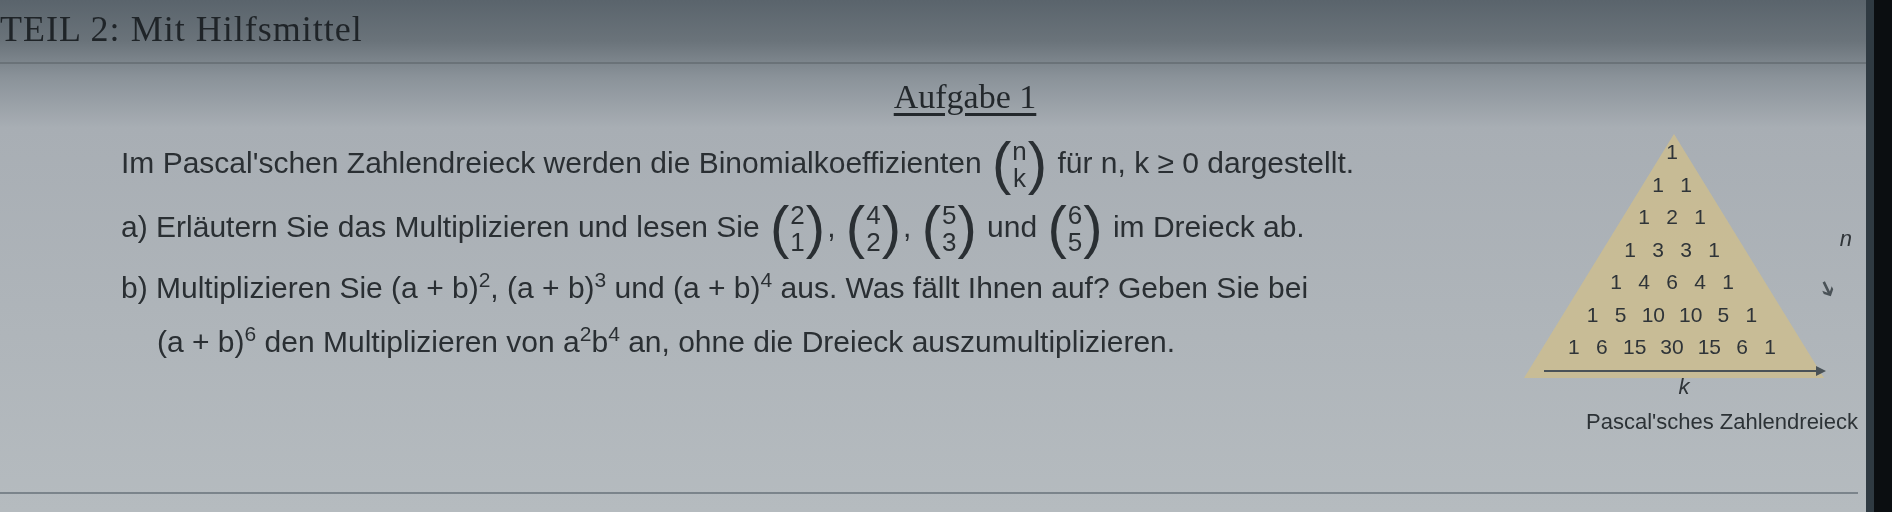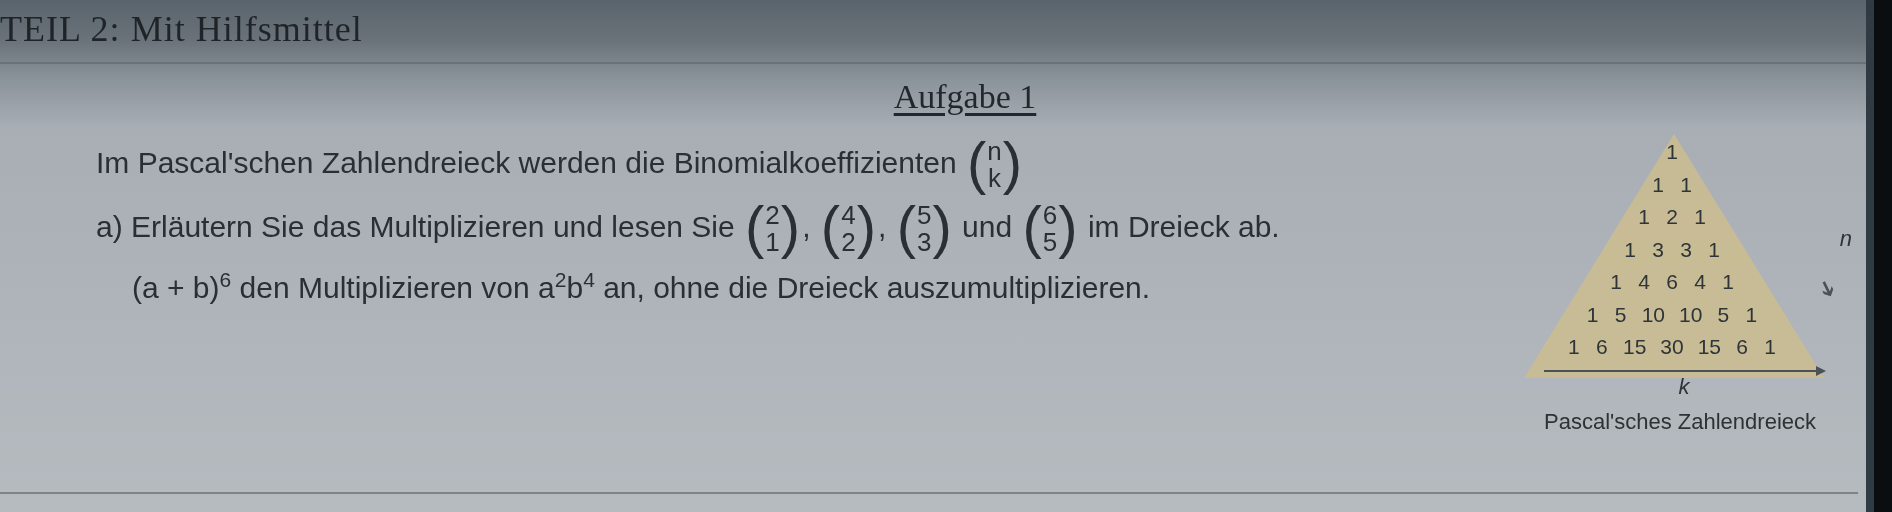--- a/index.html
+++ b/index.html
@@ -33,20 +33,21 @@
       text-underline-offset: 5px;
       margin: 14px 0 14px 38px;
       color: #23282c;
       text-align: center;
     }
     .content-row {
       display: flex;
       align-items: flex-start;
       padding: 0 34px 0 96px;
       gap: 48px;
+      margin-left: 25px;
     }
     .text-block {
       flex: 1 1 auto;
       font-size: 30px;
       color: #2a2f33;
       line-height: 1.55;
     }
     .text-block p { margin: 6px 0; }
     .binom {
       display: inline-flex;
@@ -123,20 +124,21 @@
       margin: 2px 0 8px 58px;
       width: 280px;
       font-style: italic;
       font-size: 22px;
     }
     .caption {
       margin-left: 58px;
       font-size: 22px;
       line-height: 1.3;
       color: #2c3236;
+      text-align: right;
     }
     .bottom-rule {
       position: absolute;
       bottom: 18px;
       left: 0; right: 34px;
       border-bottom: 2px solid #7b848b;
     }
     .right-strip {
       position: absolute;
       right: 0; top: 0; bottom: 0;
@@ -163,20 +165,21 @@
       <p>
         <span>Im Pascal'schen Zahlendreieck werden die Binomialkoeffizienten </span>
         <span class="binom">
           <span class="paren">(</span>
           <span class="stack">
             <span>n</span>
             <span>k</span>
           </span>
           <span class="paren">)</span>
         </span>
+        <span> für  n, k ≥ 0  dargestellt.</span>
       </p>
 
       <p>
         <span>a)</span>
         <span>Erläutern Sie das Multiplizieren und lesen Sie </span>
         <span class="binom">
             <span class="paren">(</span>
             <span class="stack">
               <span>2</span>
               <span>1</span>
@@ -204,20 +207,24 @@
             <span class="paren">(</span>
             <span class="stack">
               <span>6</span>
               <span>5</span>
             </span>
             <span class="paren">)</span>
           </span>
         <span> im Dreieck ab.</span>
       </p>
 
+      <p>
+        <span>b)</span>
+        <span>Multiplizieren Sie  (a + b)</span><span class="sup">2</span><span>,  (a + b)</span><span class="sup">3</span><span>  und  (a + b)</span><span class="sup">4</span><span>  aus. Was fällt Ihnen auf? Geben Sie bei</span>
+      </p>
 
       <p class="indent-continue" style="padding-left:36px;">
         <span>(a + b)</span><span class="sup">6</span><span>  den Multiplizieren von  a</span><span class="sup">2</span><span>b</span><span class="sup">4</span><span>  an, ohne die Dreieck auszumultiplizieren.</span>
       </p>
 
     </div>
 
     <div class="triangle-box">
       <svg class="tri-bg" viewBox="0 0 300 244">
         <polygon points="150,0 300,244 0,244" fill="#cdbd8f" opacity="0.85"></polygon>

